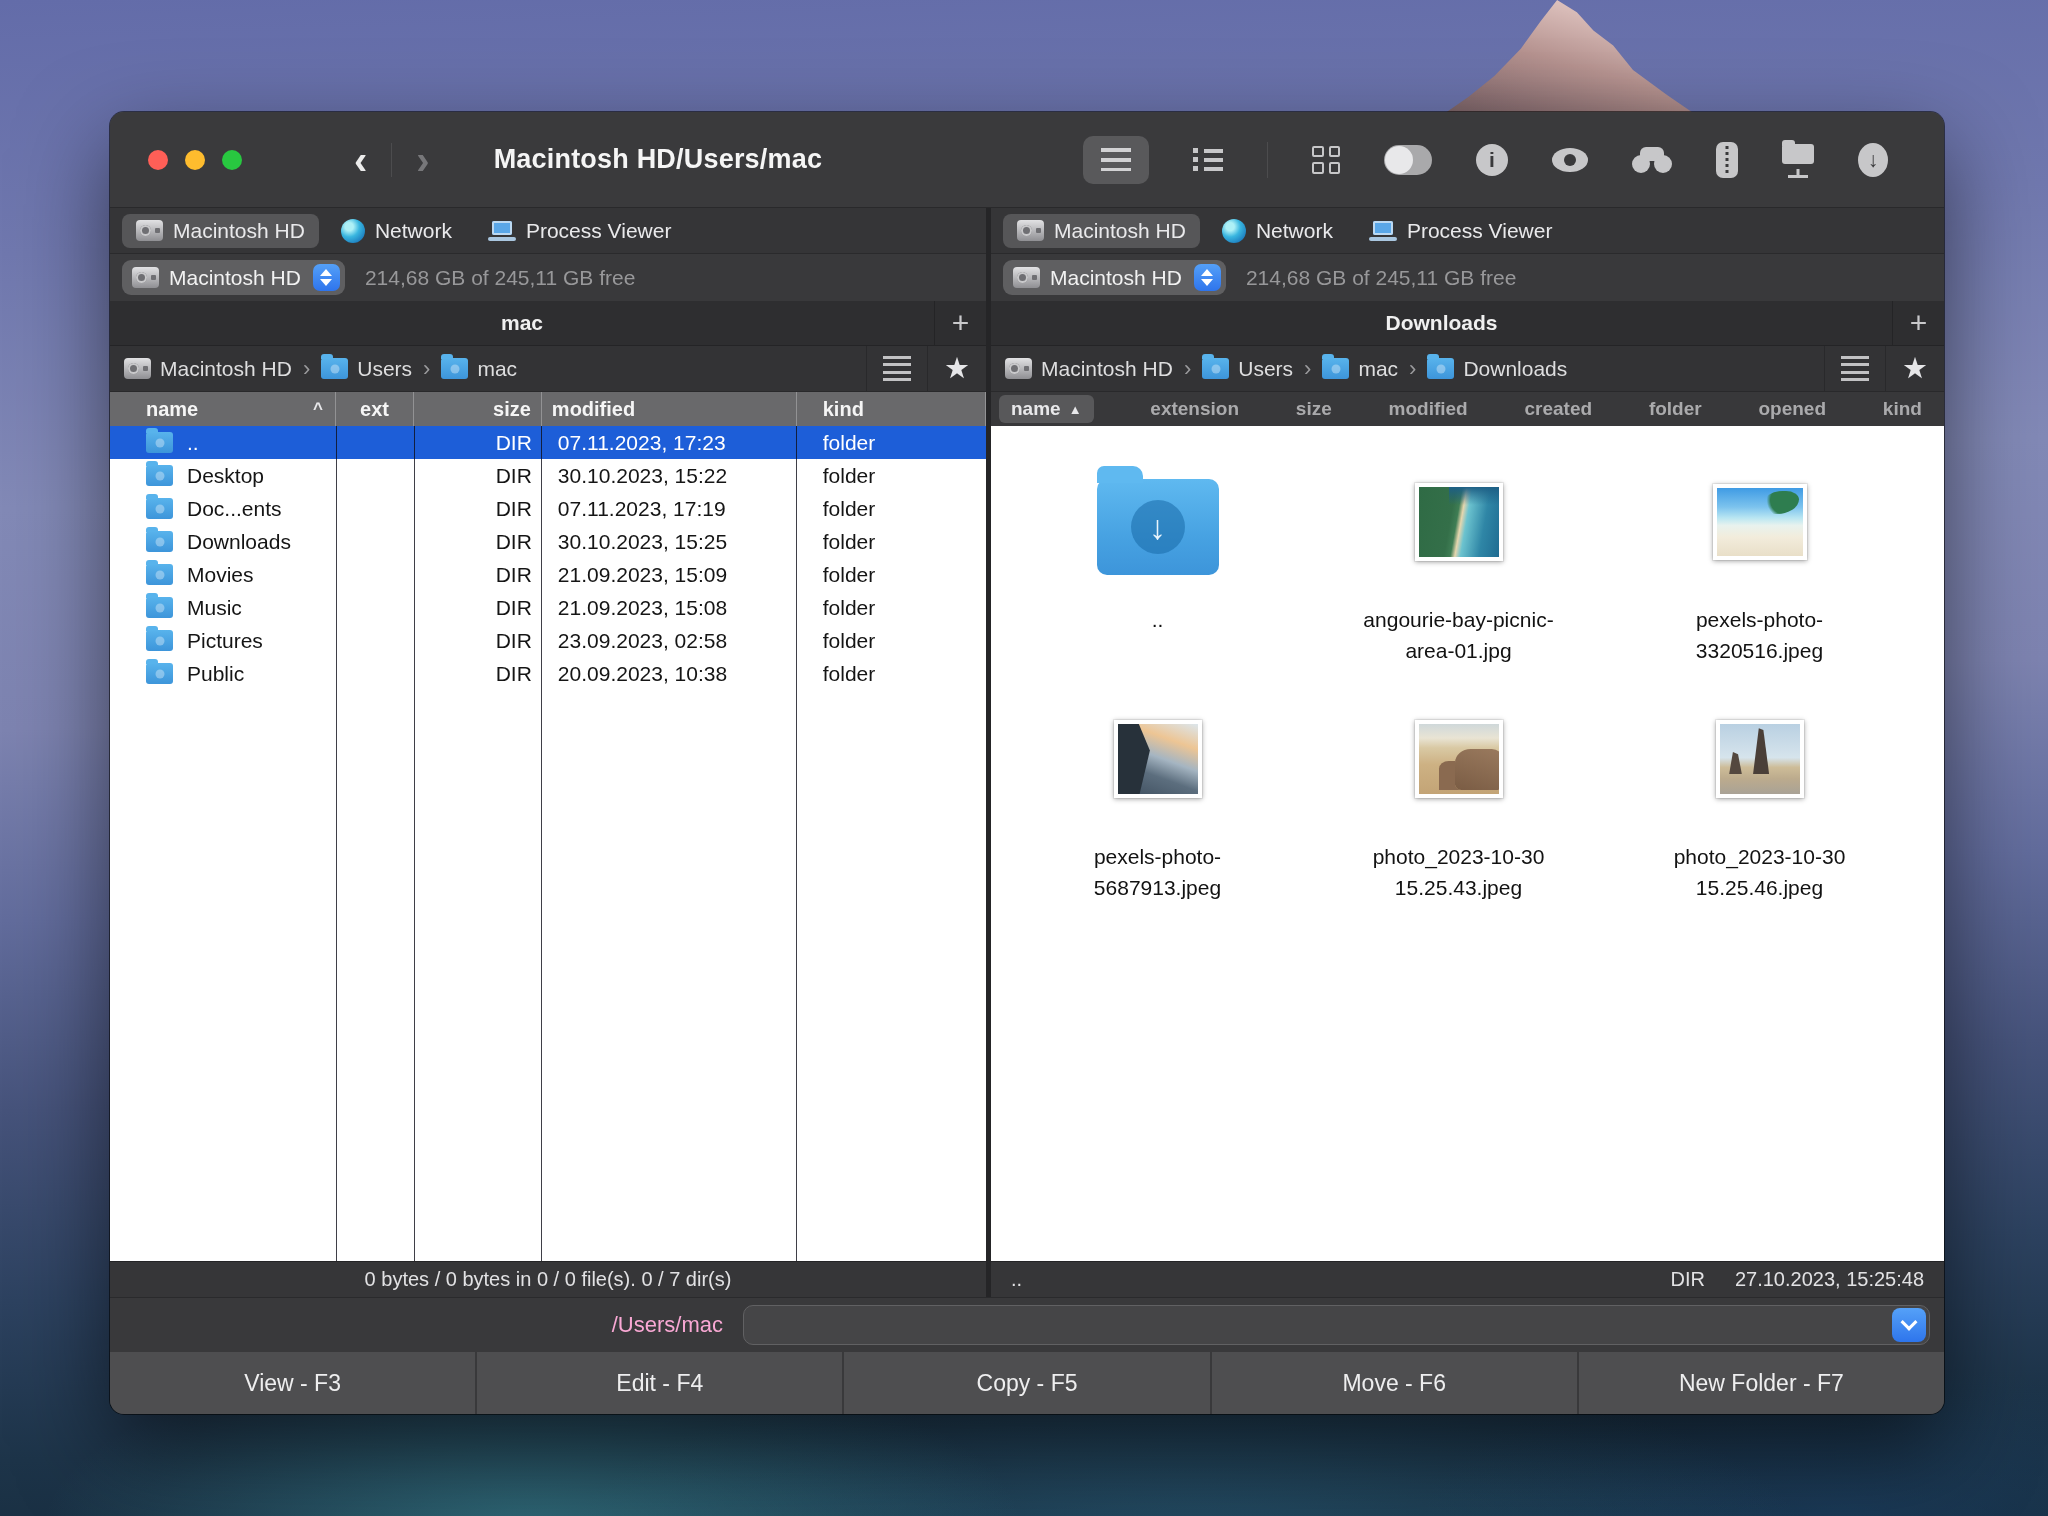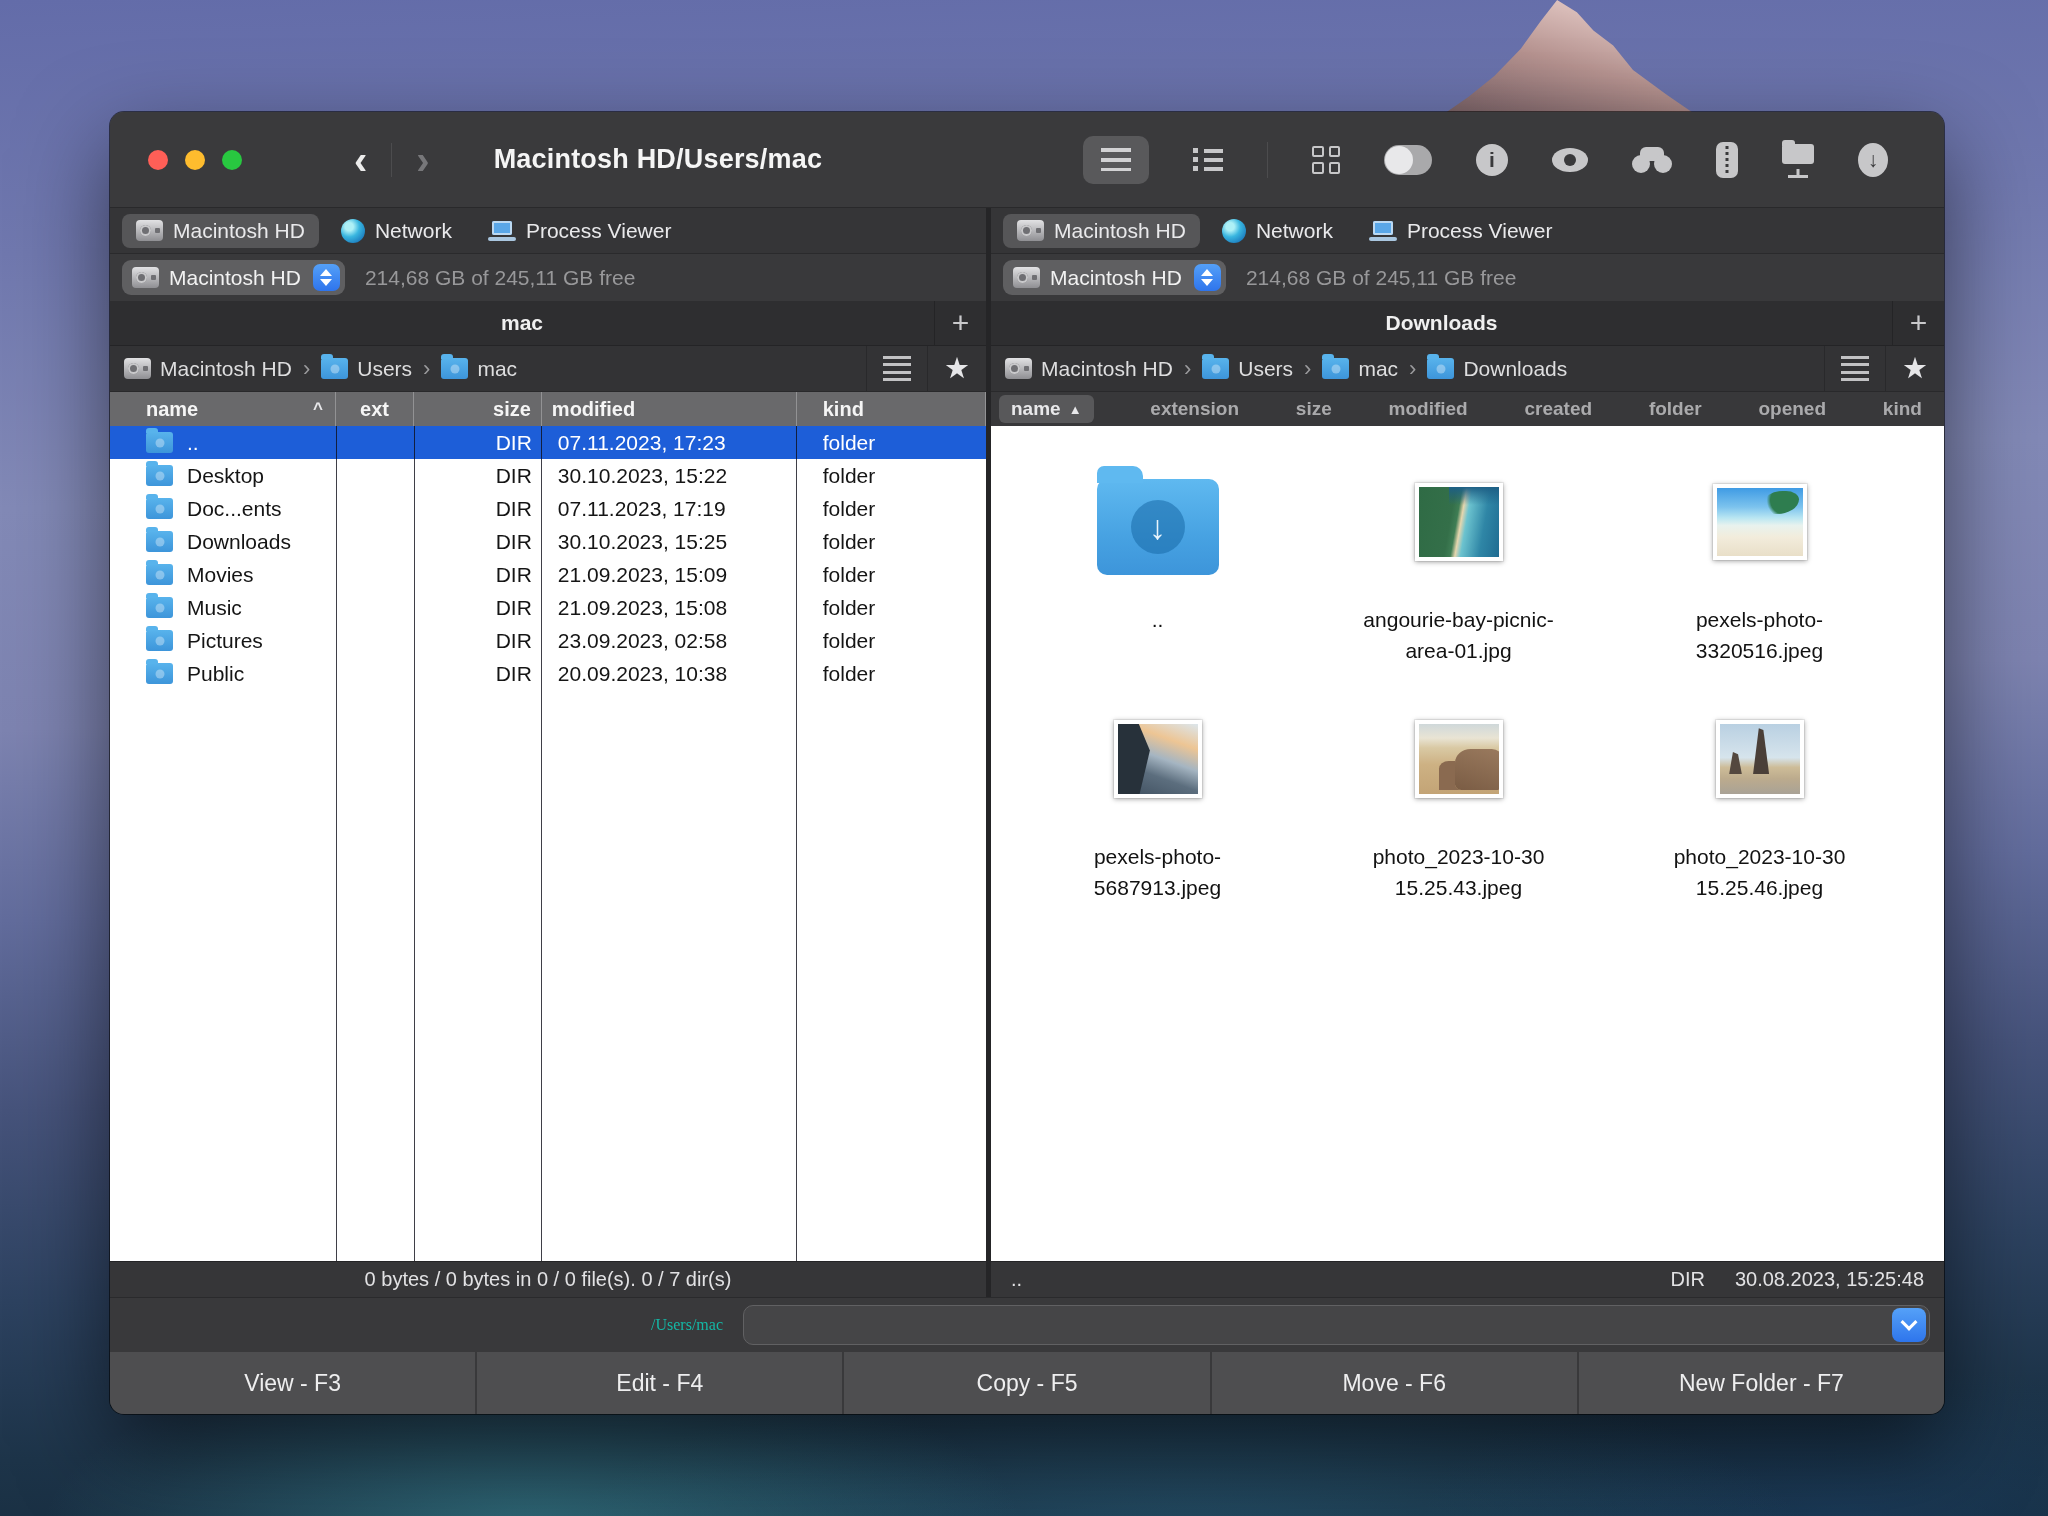--- a/index.html
+++ b/index.html
@@ -177,21 +177,21 @@
   .t7{ background:linear-gradient(180deg,#1f7fa0 0%,#5fb7c8 16%,#cfeae8 30%,#ece8da 42%,#d9c49c 60%,#c9ad7f 100%); }
 
   
   .statusrow{ height:36px; flex:none; background:#363638; border-top:1px solid #242426; display:flex; align-items:center; color:#e2e2e4; font-size:20px; }
   .statusrow.l{ justify-content:center; }
   .statusrow.r{ justify-content:space-between; padding:0 20px; }
   .stright{ display:flex; gap:30px; }
 
   
   .cmdrow{ height:55px; flex:none; background:#39393b; border-top:1px solid #2a2a2c; display:flex; align-items:center; justify-content:flex-end; gap:20px; padding-right:14px; }
-  .cmdlabel{ color:#14b8a6; font-size:16px;font-family:Liberation Serif, serif; }
+  .cmdlabel{ color:#f9a8d4; font-size:22px; }
   .cmdinputwrap{ position:relative; width:1187px; height:40px; flex:none; }
   .cmdinput{ width:100%; height:100%; background:#454547; border:1.5px solid #616163; border-radius:10px; color:#eee; font-size:20px; padding:0 52px 0 14px; outline:none; font-family:"Liberation Sans",sans-serif; }
   .histbtn{ position:absolute; right:4px; top:3px; width:34px; height:34px; border-radius:8px; background:linear-gradient(180deg,#55a1f8,#2e75ec); display:flex; align-items:center; justify-content:center; }
   .histbtn b{ width:12px; height:12px; border-right:3px solid #fff; border-bottom:3px solid #fff; transform:rotate(45deg) translate(-2px,-2px); }
 
   .fnrow{ height:62px; flex:none; background:#4e4e50; display:flex; }
   .fnbtn{ flex:1; display:flex; align-items:center; justify-content:center; color:#eeeeef; font-size:23px; border-left:2px solid #39393b; }
   .fnbtn:first-child{ border-left:none; }
 </style>
 </head>
@@ -548,21 +548,21 @@
                 <span class="thumb t6"></span>
               </span>
             <span class="fcaption">photo_2023-10-30 15.25.46.jpeg</span>
           </div>
         </div>
       </div>
       <div class="statusrow r">
         <span>..</span>
         <span class="stright">
           <span>DIR</span>
-          <span>30.08.2023, 15:25:48</span>
+          <span>27.10.2023, 15:25:48</span>
         </span>
       </div>
     </div>
   </div>
 
   <div class="cmdrow">
     <span class="cmdlabel">/Users/mac</span>
     <span class="cmdinputwrap">
       <input class="cmdinput" type="text" value="" style="">
       <span class="histbtn">

